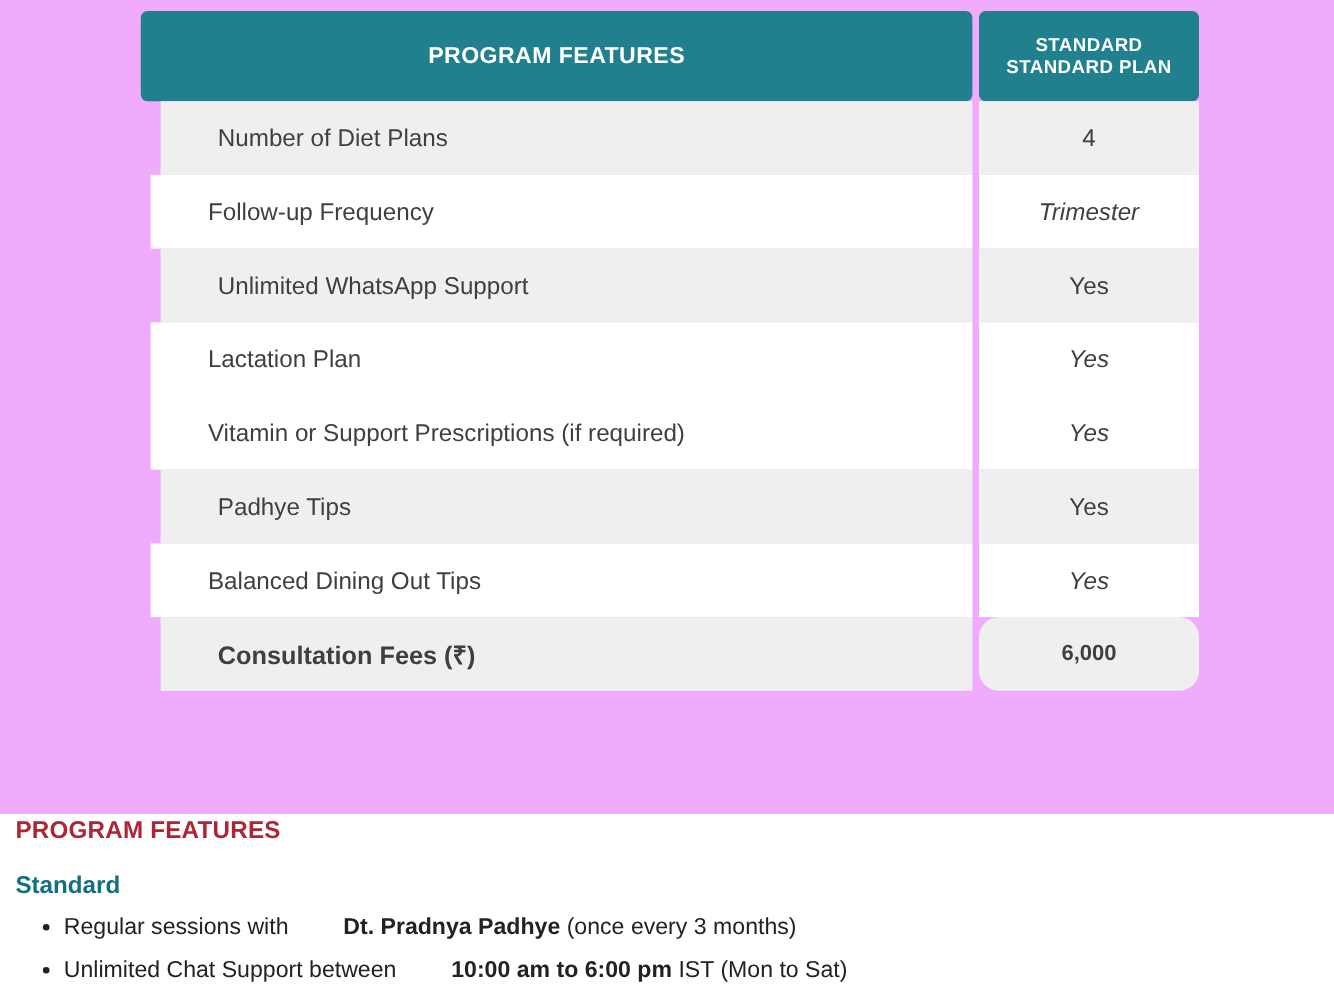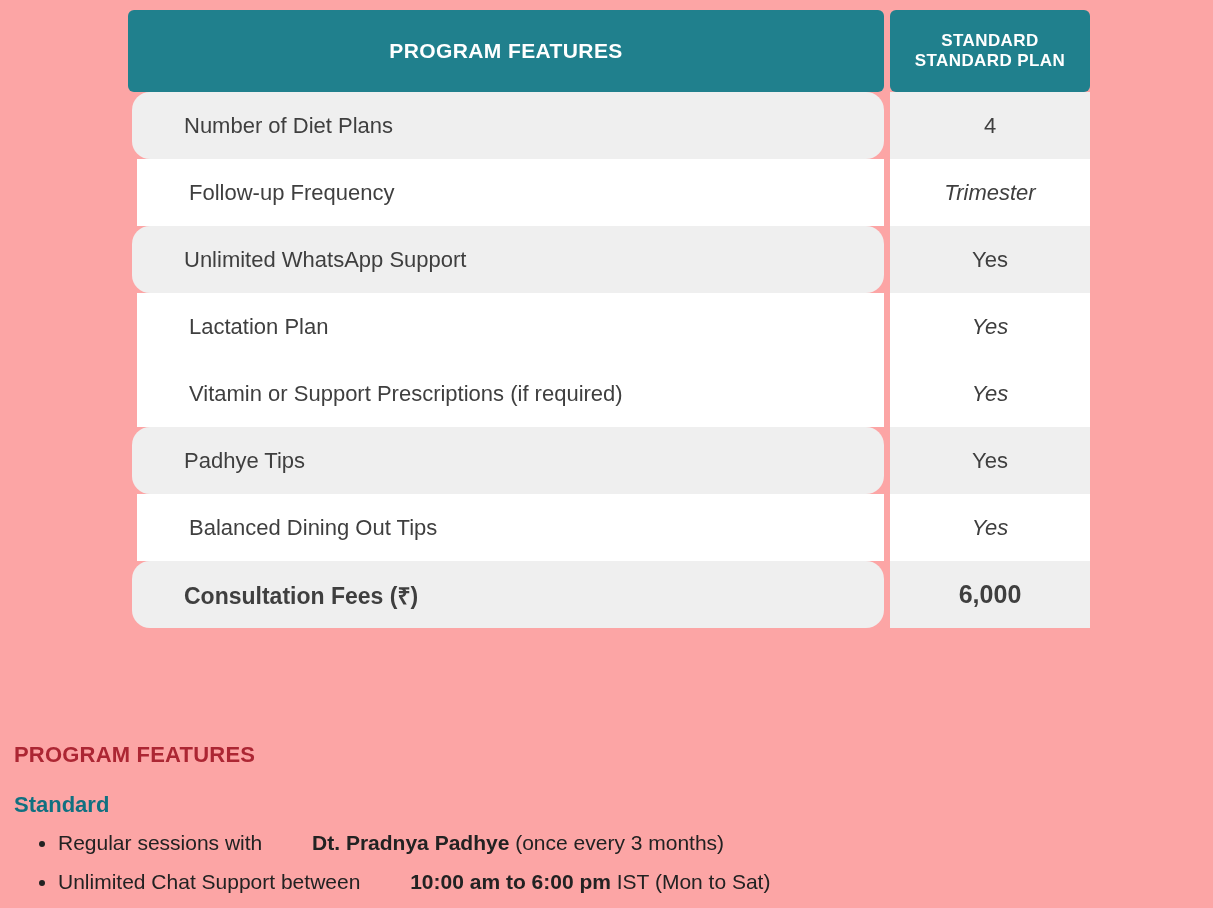--- a/index.html
+++ b/index.html
@@ -11,22 +11,22 @@
     width: 1213px;
     height: 908px;
     font-family: "Liberation Sans", sans-serif;
     color: #3f3f3f;
     overflow: hidden;
   }
 
   .page {
     position: relative;
     width: 1213px;
-    height: 908px;
-    background: #fca5a5;
+    height: 740px;
+    background: #f0abfc;
   }
 
   
   .table-wrap {
     position: absolute;
     left: 128px;
     top: 10px;
     width: 962px;
   }
 
@@ -92,29 +92,29 @@
     justify-content: flex-start;
   }
   .cell-plan {
     justify-content: center;
     text-align: center;
   }
   tbody tr.shaded .cell-feature,
   tbody tr.shaded .cell-plan {
     background: #efefef;
   }
-  tbody tr.shaded .cell-feature { margin-left: 4px; border-radius: 18px; }
+  tbody tr.shaded .cell-feature { margin-left: 18px; }
   tbody tr.plain  .cell-feature { margin-left: 9px; background: #ffffff; }
   tbody tr.plain  .cell-plan    { background: #ffffff; font-style: italic; }
 
   tr.bold-row .cell {
     font-weight: bold;
   }
   tr.bold-row .cell-feature { font-size: 23px; }
-  tr.bold-row .cell-plan    { font-size: 25px; }
+  tr.bold-row .cell-plan    { font-size: 20px; border-radius: 18px; }
 
   
   .notes {
     position: absolute;
     left: 14px;
     top: 742px;
     width: 1180px;
   }
   .notes-title {
     color: #ac2633;

